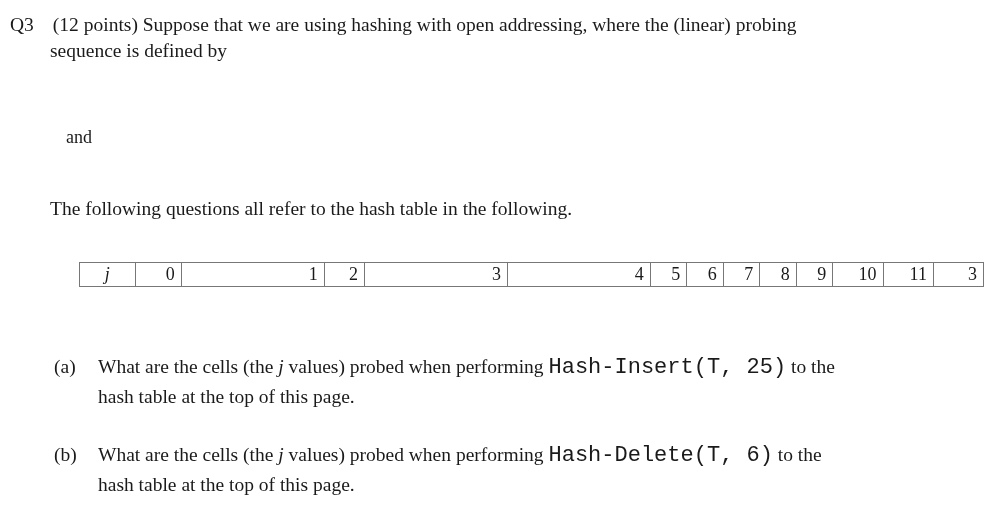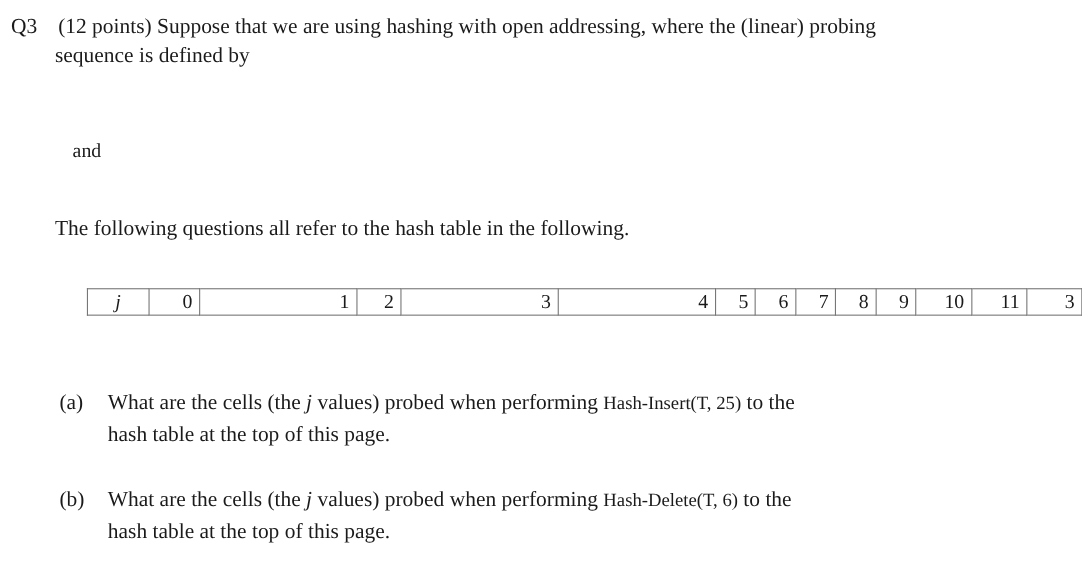--- a/index.html
+++ b/index.html
@@ -128,22 +128,22 @@
     position: absolute;
     left: 0;
     top: 0;
     width: 38px;
     text-align: left;
   }
   .sqbody {
     margin-left: 44px;
   }
   code.tt {
-    font-family: Liberation Serif, serif;
-    font-size: 17px;
+    font-family: Liberation Mono, monospace;
+    font-size: 22px;
     letter-spacing: 0px;
   }
 </style>
 </head>
 <body>
 
 <div class="page">
 
   <div class="problem">
     <div class="prob-line1"><span class="qlabel">Q3</span><span>(12 points) Suppose that we are using hashing with open addressing, where the (linear) probing</span></div>

